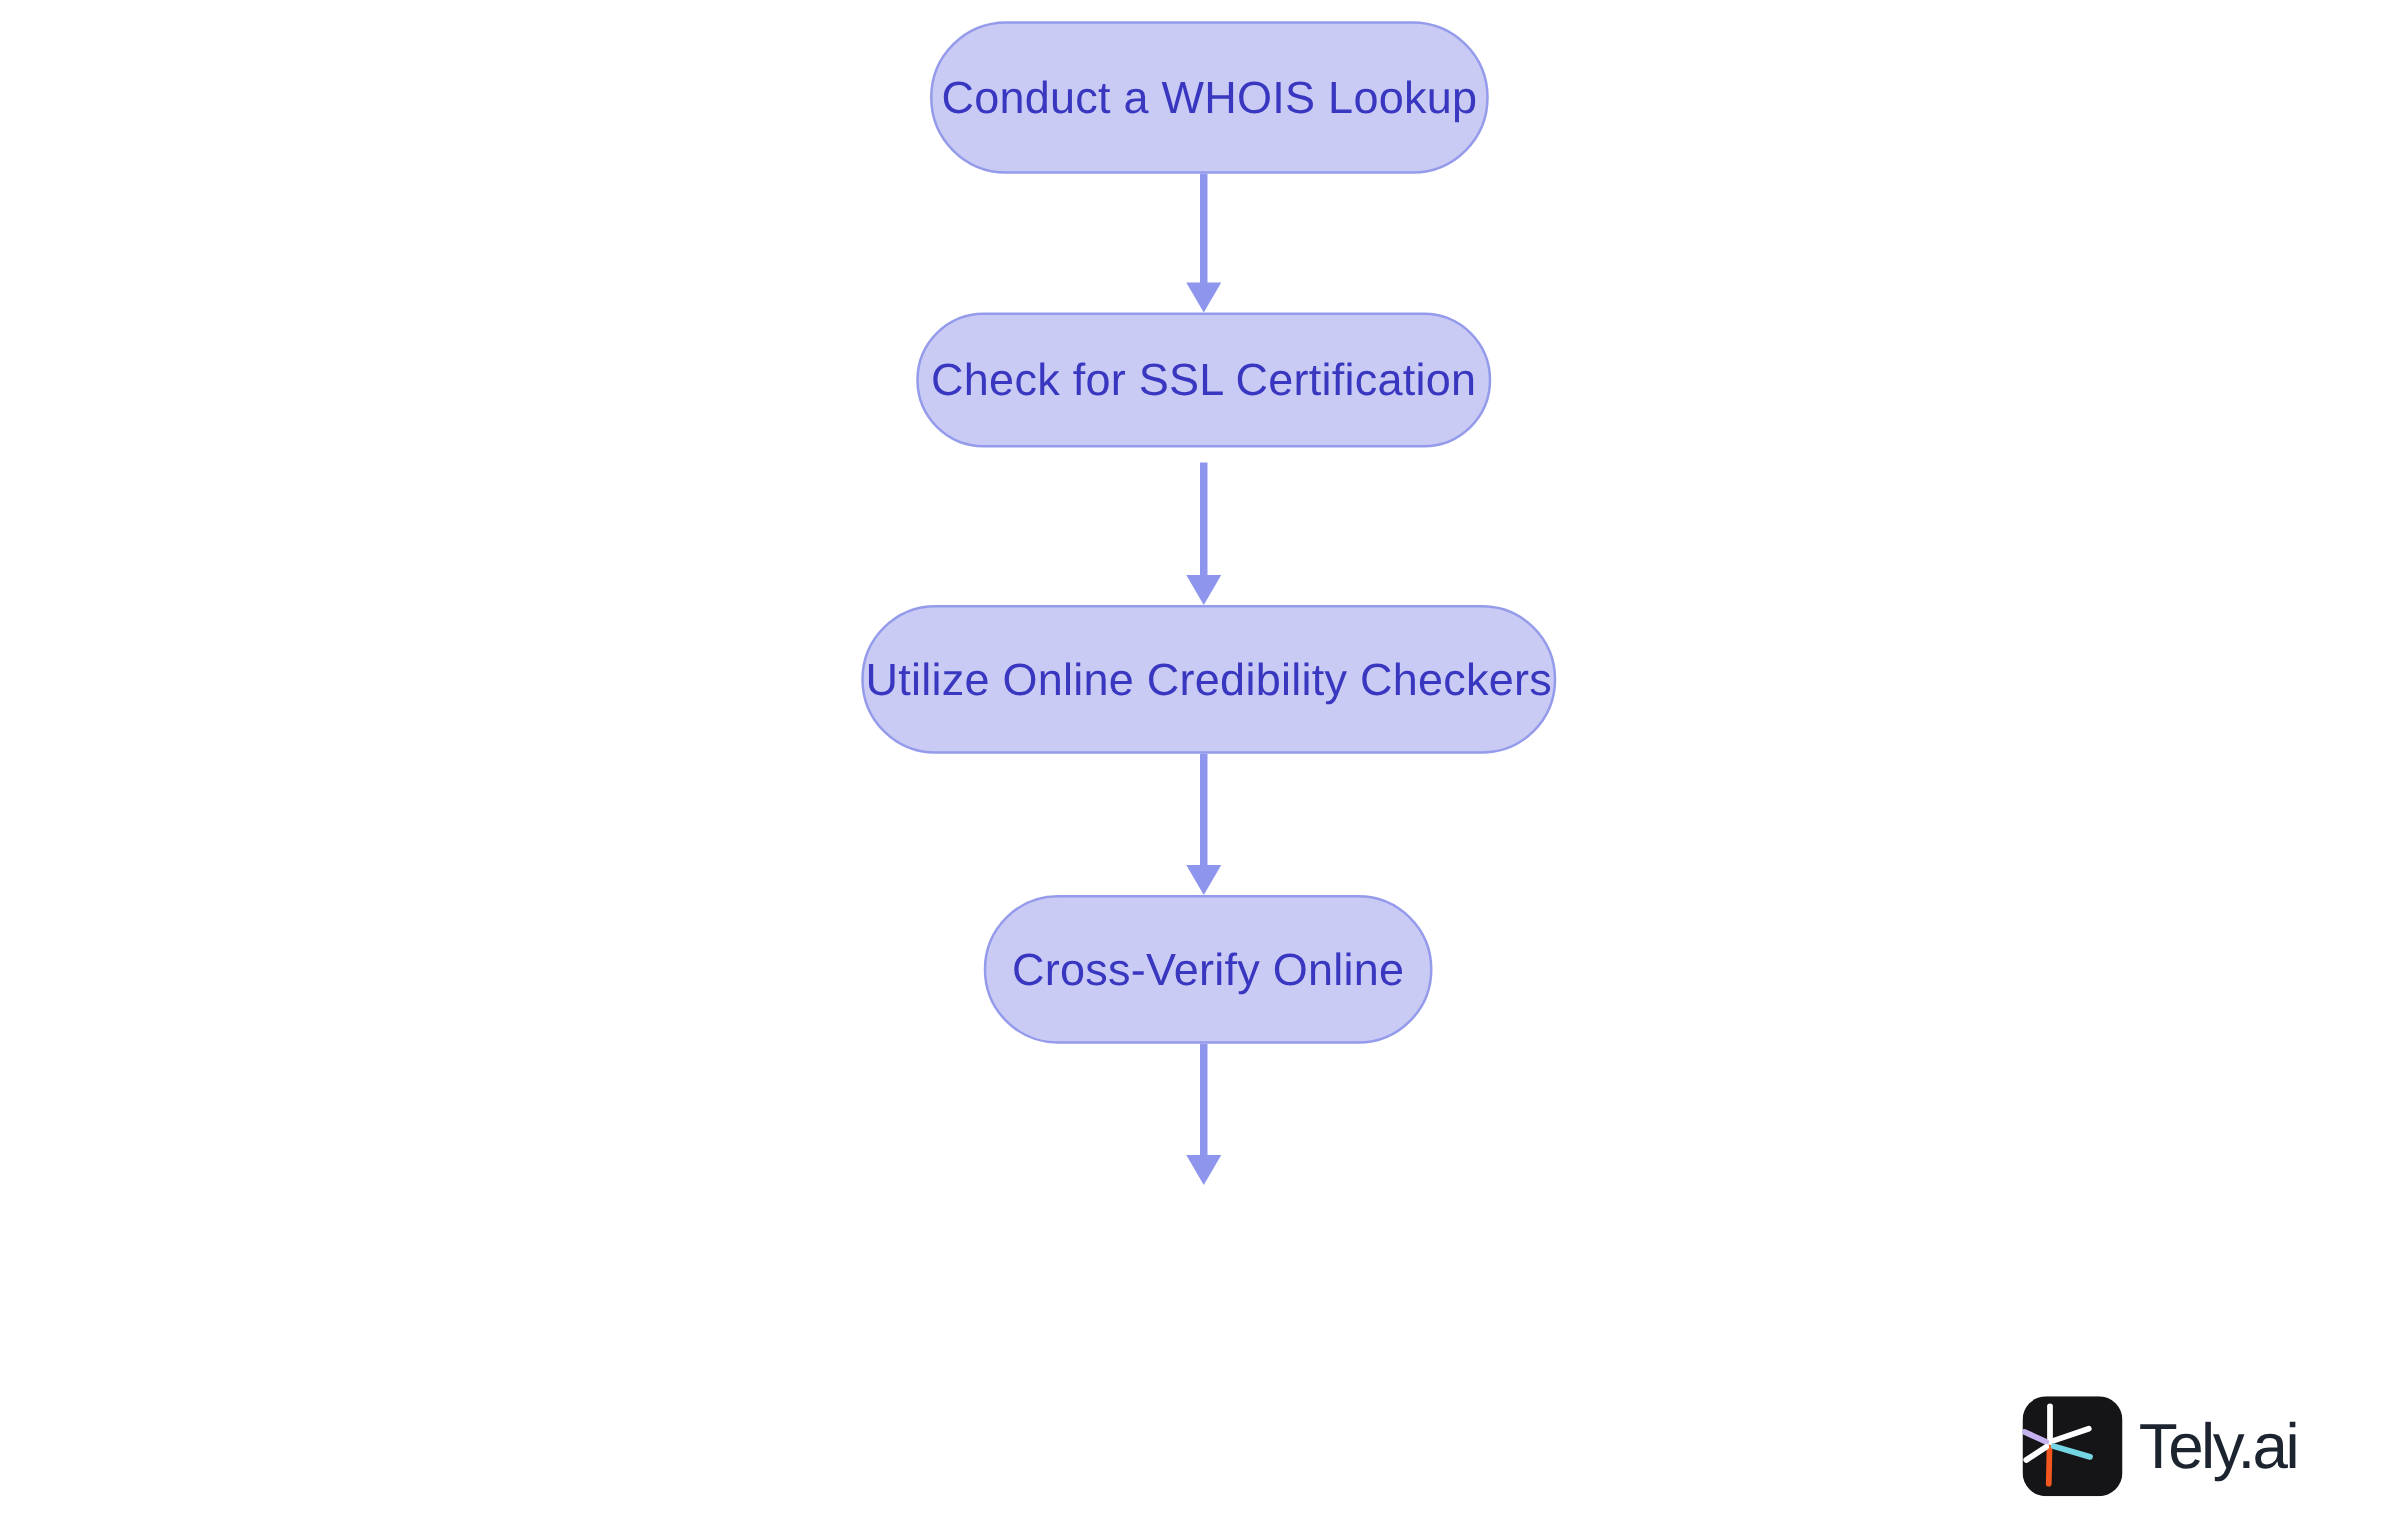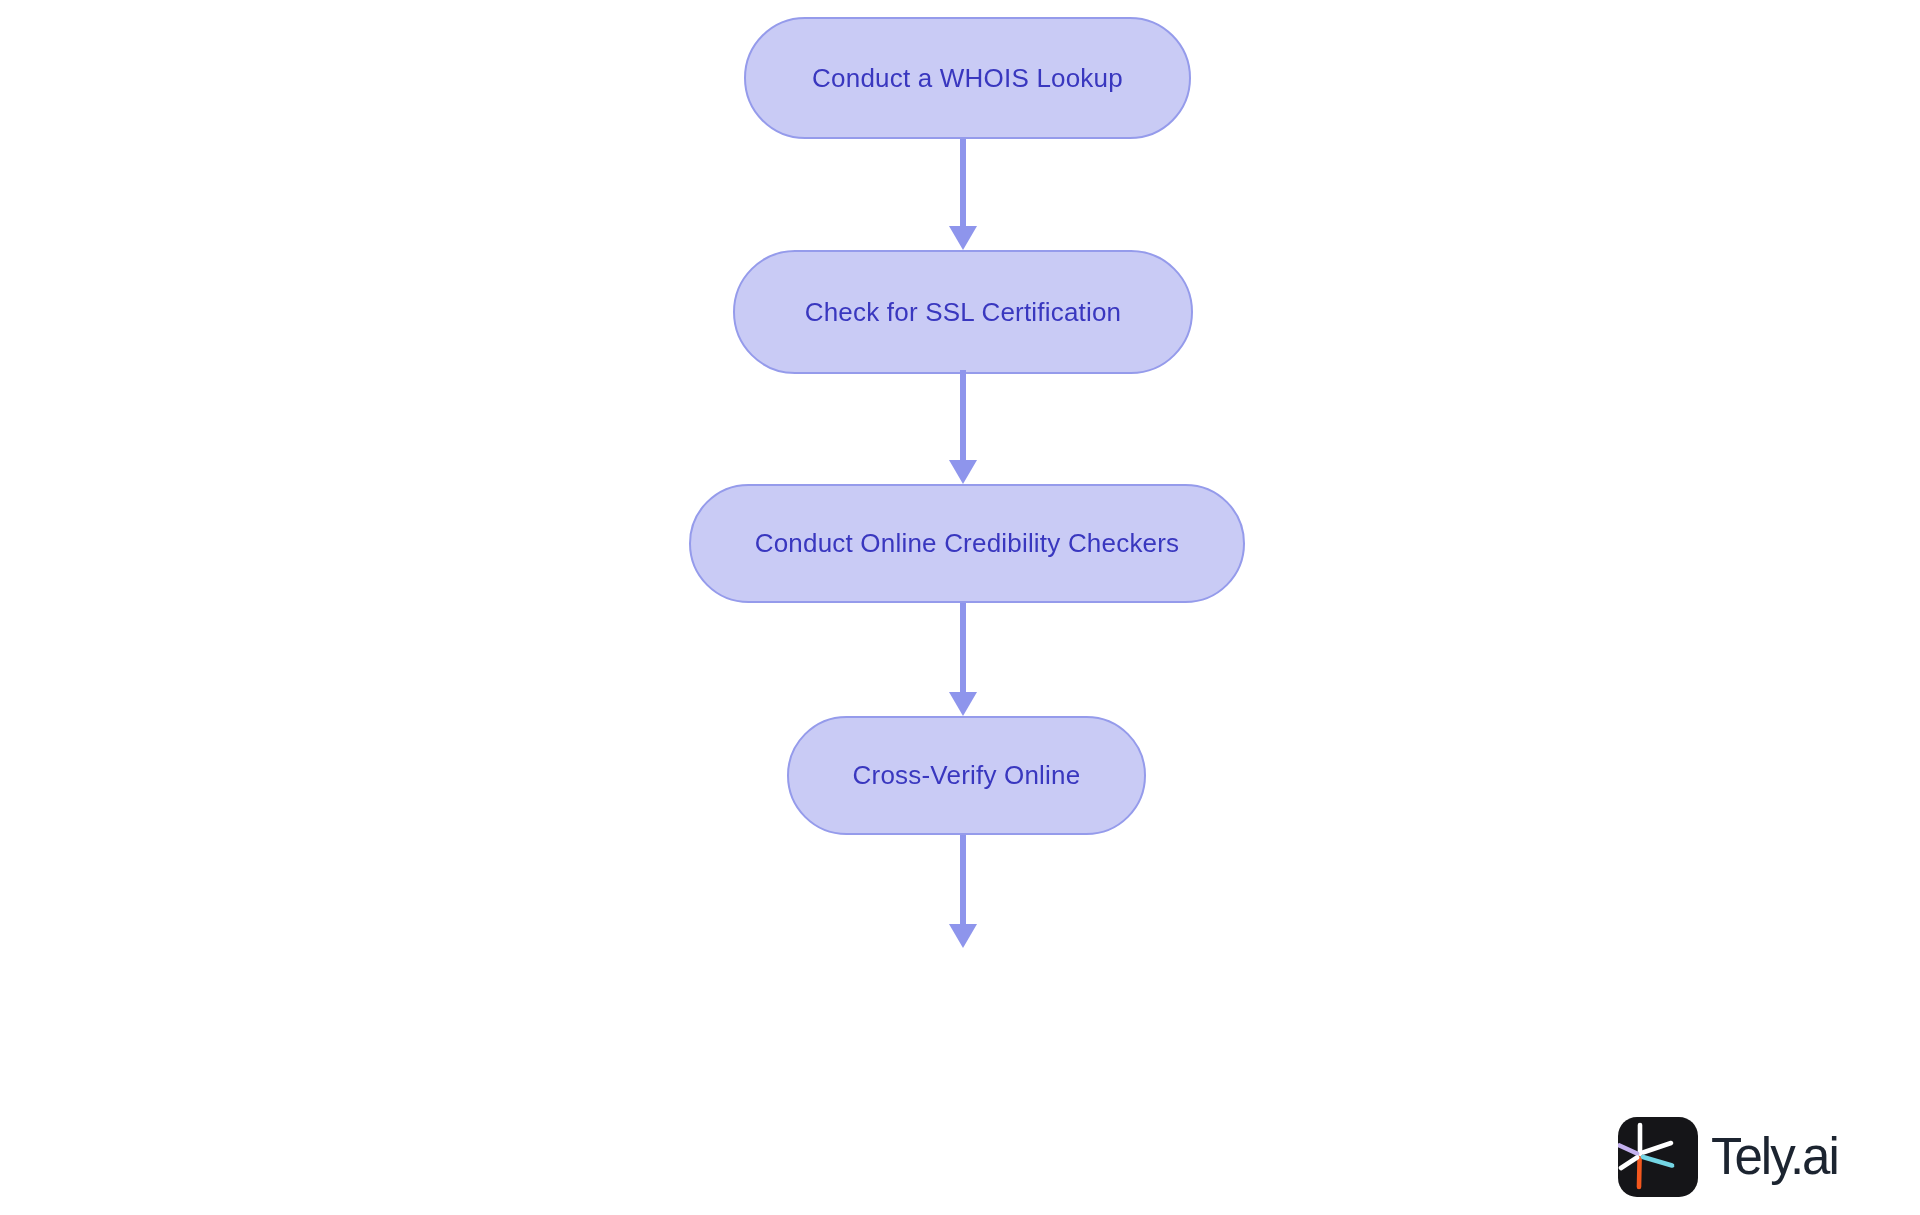--- a/index.html
+++ b/index.html
@@ -20,21 +20,21 @@
     box-sizing: border-box;
     background: var(--node-fill, #c9cbf5);
     border: 2px solid var(--node-border, #959beb);
     border-radius: 999px;
     display: flex;
     align-items: center;
     justify-content: center;
   }
   .node .node-label {
     color: var(--node-text, #3937bf);
-    font-size: 26px;
+    font-size: 36px;
     letter-spacing: 0.2px;
     white-space: nowrap;
   }
   .arrow {
     position: absolute;
     width: 28px;
   }
   .arrow .stem {
     position: absolute;
     top: 0;
@@ -82,31 +82,31 @@
 
   <div class="node" style="left:744px; top:17px; width:447px; height:122px;">
     <span class="node-label">Conduct a WHOIS Lookup</span>
   </div>
 
   <div class="arrow" style="left:949px; top:139px; height:111px;">
     <div class="stem"></div>
     <div class="head"></div>
   </div>
 
-  <div class="node" style="left:733px; top:250px; width:460px; height:124px;">
+  <div class="node" style="left:733px; top:250px; width:460px; height:108px;">
     <span class="node-label">Check for SSL Certification</span>
   </div>
 
   <div class="arrow" style="left:949px; top:370px; height:114px;">
     <div class="stem"></div>
     <div class="head"></div>
   </div>
 
   <div class="node" style="left:689px; top:484px; width:556px; height:119px;">
-    <span class="node-label">Conduct Online Credibility Checkers</span>
+    <span class="node-label">Utilize Online Credibility Checkers</span>
   </div>
 
   <div class="arrow" style="left:949px; top:603px; height:113px;">
     <div class="stem"></div>
     <div class="head"></div>
   </div>
 
   <div class="node" style="left:787px; top:716px; width:359px; height:119px;">
     <span class="node-label">Cross-Verify Online</span>
   </div>

